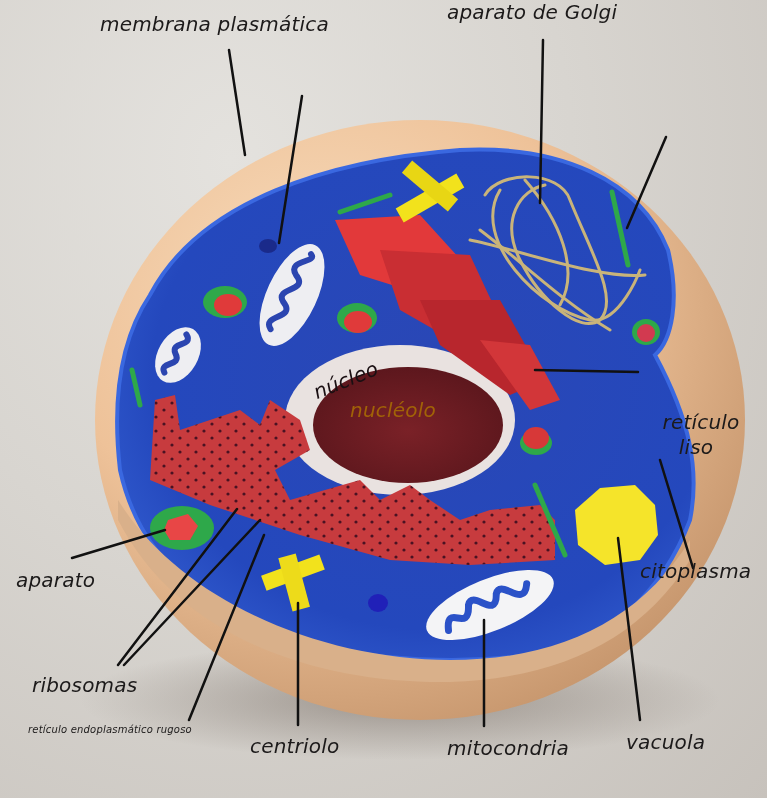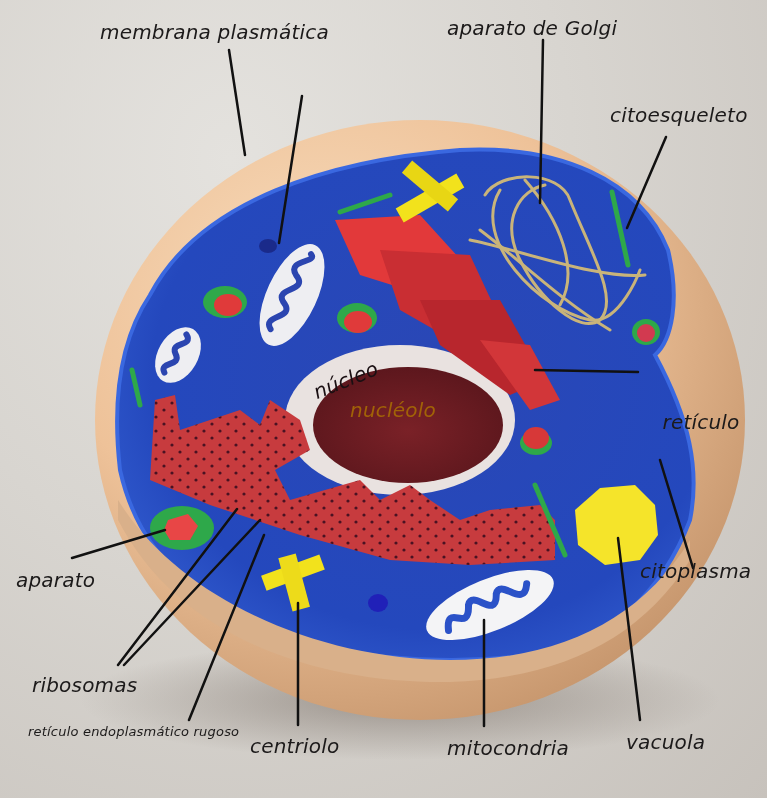--- a/index.html
+++ b/index.html
@@ -7,21 +7,21 @@
     width: 767px; height: 798px; overflow: hidden; position: relative;
     background: radial-gradient(ellipse at 30% 20%, #e4e2de 0%, #d8d5d0 45%, #c7c2bc 100%);
     font-family: "DejaVu Sans", sans-serif;
   }
   #stage { position: absolute; left: 0; top: 0; width: 767px; height: 798px; }
   .label {
     position: absolute; font-style: italic; color: #1c1a1a; white-space: nowrap;
     font-family: "DejaVu Sans", sans-serif; letter-spacing: 0.2px;
   }
   .lbl-big { font-size: 20px; }
-  .lbl-small { font-size: 13px; }
+  .lbl-small { font-size: 10px; }
   .lbl-center { text-align: center; }
 </style>
 </head>
 <body>
 
 <div id="stage">
 
   <svg width="767" height="798" viewBox="0 0 767 798" style="position:absolute;left:0;top:0">
     <defs>
       <radialGradient id="sphereGrad" cx="35%" cy="30%" r="75%">
@@ -158,29 +158,29 @@
       <line x1="118" y1="665" x2="237" y2="509"></line>
       <line x1="124" y1="665" x2="260" y2="520"></line>
       <line x1="189" y1="720" x2="264" y2="535"></line>
       <line x1="660" y1="460" x2="693" y2="568"></line>
       <line x1="298" y1="603" x2="298" y2="725"></line>
       <line x1="484" y1="620" x2="484" y2="726"></line>
       <line x1="618" y1="538" x2="640" y2="720"></line>
     </g>
   </svg>
 
-  <div class="label lbl-big" style="left:100px;top:20px;">membrana plasmática</div>
-  <div class="label lbl-big" style="left:447px;top:16px;font-style:italic;">aparato de Golgi</div>
-  <div class="label lbl-big" style="left:610px;top:103px;">citoesqueleto</div>
+  <div class="label lbl-big" style="left:100px;top:12px;">membrana plasmática</div>
+  <div class="label lbl-big" style="left:447px;top:0;font-style:italic;">aparato de Golgi</div>
 
   <div class="label lbl-big" style="left:312px;top:368px;transform:rotate(-22deg);color:#1a0f12;">núcleo</div>
   <div class="label lbl-big" style="left:350px;top:398px;color:#a16207;">nucléolo</div>
 
   <div class="label lbl-big lbl-center" style="left:575px;top:366px;width:192px;line-height:25px;">
     <div style="padding-left:60px;margin-top:44px;">retículo</div>
+    <div style="padding-left:50px;">liso</div>
   </div>
 
   <div class="label lbl-big" style="left:16px;top:568px;">aparato</div>
   <div class="label lbl-big" style="left:640px;top:559px;">citoplasma</div>
   <div class="label lbl-big" style="left:32px;top:673px;">ribosomas</div>
   <div class="label lbl-small" style="left:28px;top:724px;">retículo endoplasmático rugoso</div>
   <div class="label lbl-big" style="left:250px;top:734px;">centriolo</div>
   <div class="label lbl-big" style="left:447px;top:736px;">mitocondria</div>
   <div class="label lbl-big" style="left:626px;top:730px;">vacuola</div>
 </div>

